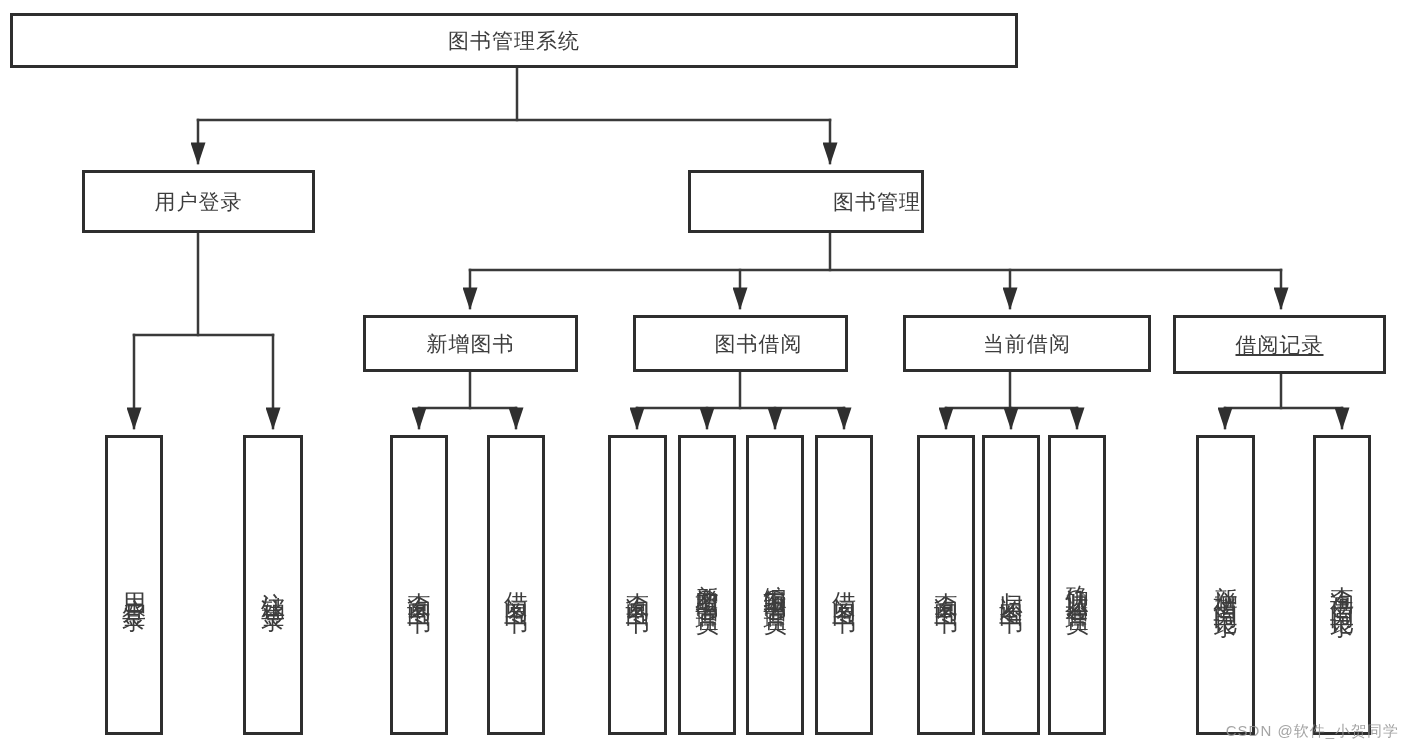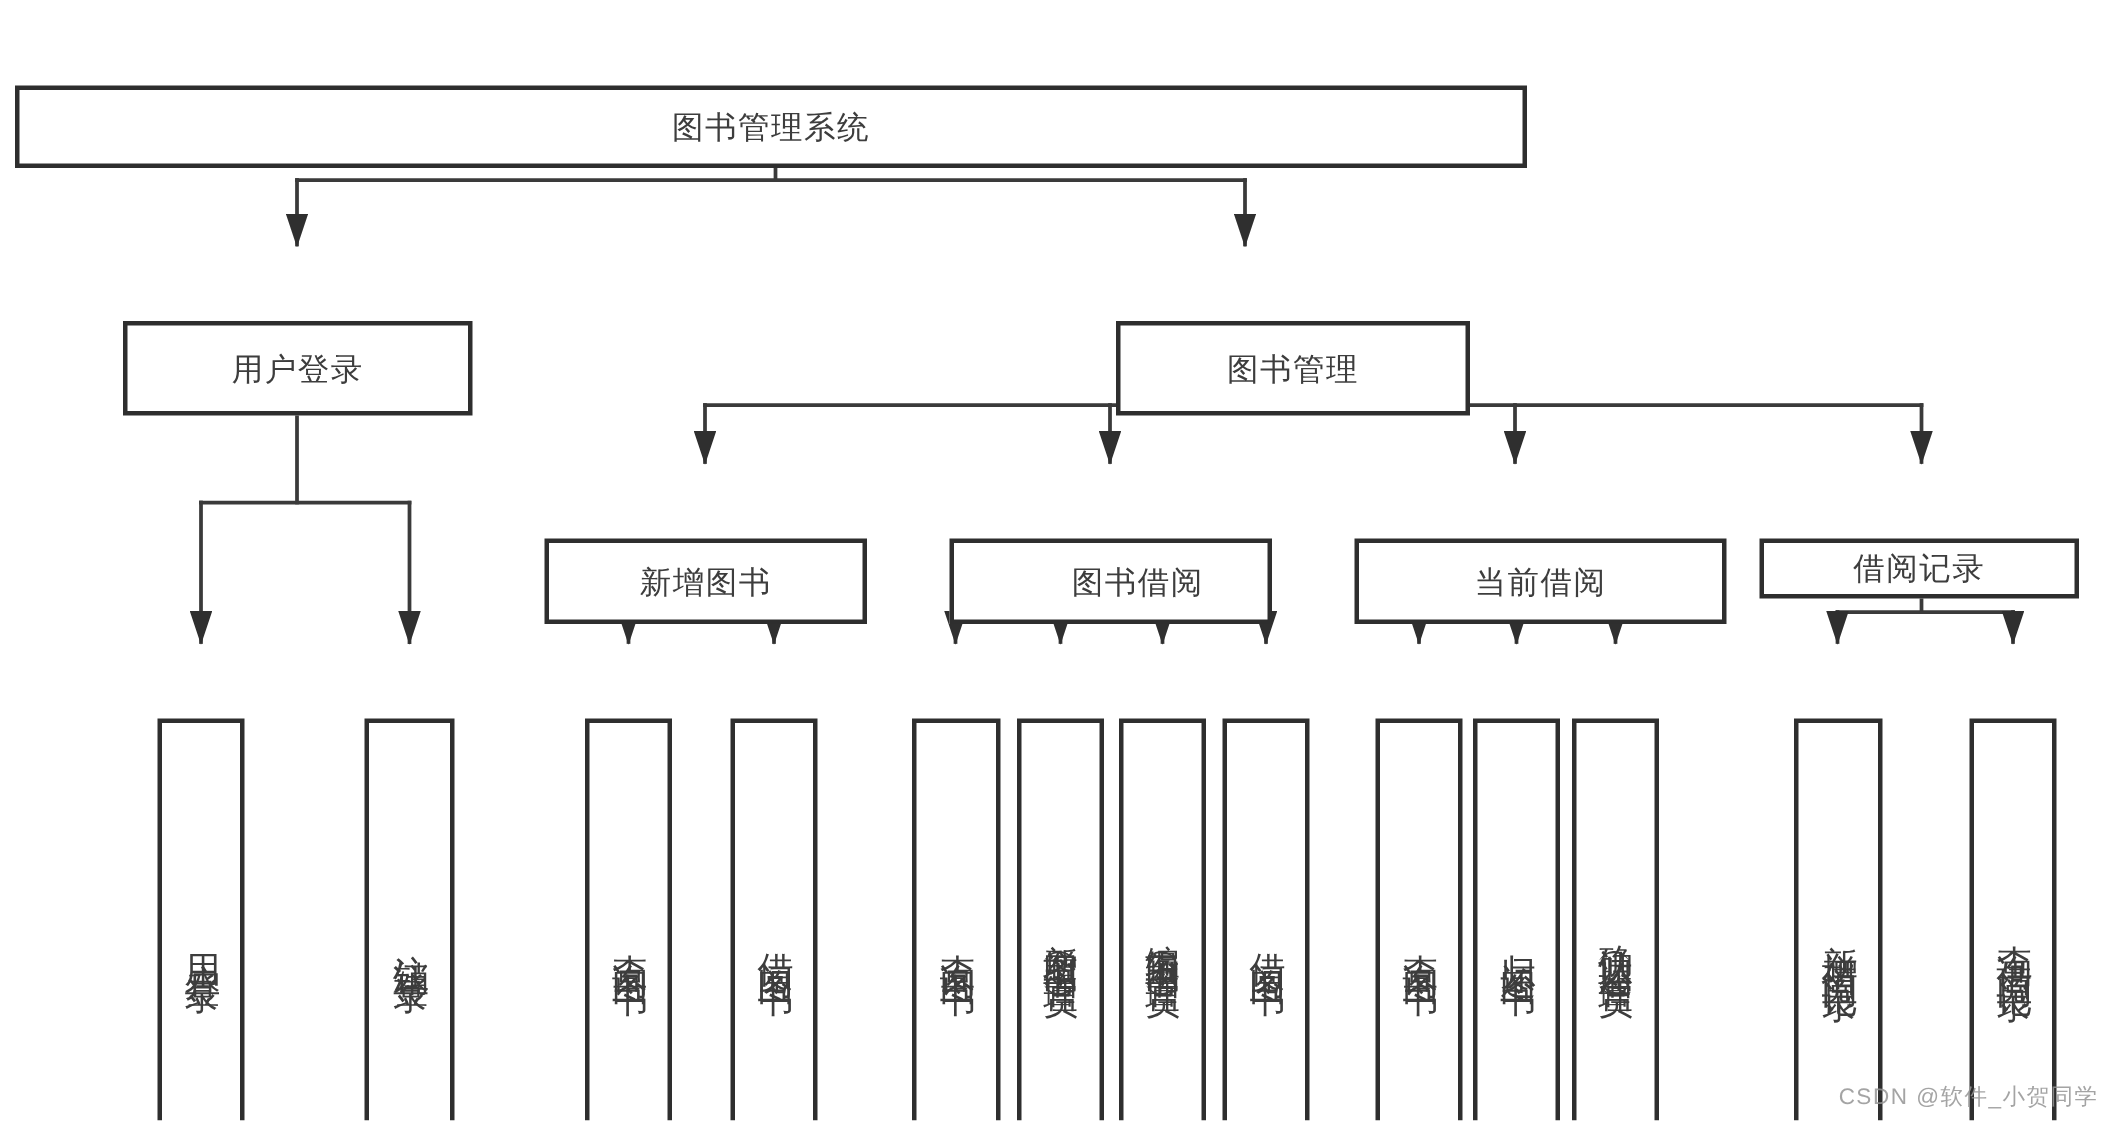--- a/index.html
+++ b/index.html
@@ -25,21 +25,20 @@
   .node {
     position: absolute;
     box-sizing: border-box;
     border: 3px solid #2e2e2e;
     background: #ffffff;
     display: flex;
     align-items: center;
     justify-content: center;
     z-index: 2;
     color: #3d3d3d;
-    margin-top: 44px;
   }
   .hnode {
     font-size: 21px;
     letter-spacing: 1px;
   }
   .vnode {
     top: 435px;
     height: 300px;
     font-size: 24px;
   }
@@ -134,34 +133,34 @@
     </g>
   </svg>
 
   <div class="node hnode" style="left:10px; top:13px; width:1008px; height:55px;">
     <span>图书管理系统</span>
   </div>
 
   <div class="node hnode" style="left:82px; top:170px; width:233px; height:63px;">
     <span>用户登录</span>
   </div>
-  <div class="node hnode" style="left:744px; top:170px; width:236px; height:63px;">
+  <div class="node hnode" style="left:688px; top:170px; width:236px; height:63px;justify-content:flex-end;">
     <span>图书管理</span>
   </div>
 
   <div class="node hnode" style="left:363px; top:315px; width:215px; height:57px;">
     <span>新增图书</span>
   </div>
   <div class="node hnode" style="left:633px; top:315px; width:215px; height:57px;padding-left:36px;">
     <span>图书借阅</span>
   </div>
   <div class="node hnode" style="left:903px; top:315px; width:248px; height:57px;">
     <span>当前借阅</span>
   </div>
-  <div class="node hnode" style="left:1173px; top:315px; width:213px; height:40px;">
+  <div class="node hnode" style="left:1173px; top:315px; width:213px; height:59px;text-decoration:underline;">
     <span>借阅记录</span>
   </div>
 
   <div class="node vnode" style="left:105px; width:58px;">
     <span class="vtext">用户登录</span>
   </div>
   <div class="node vnode" style="left:243px; width:60px;">
     <span class="vtext">注销登录</span>
   </div>
 

